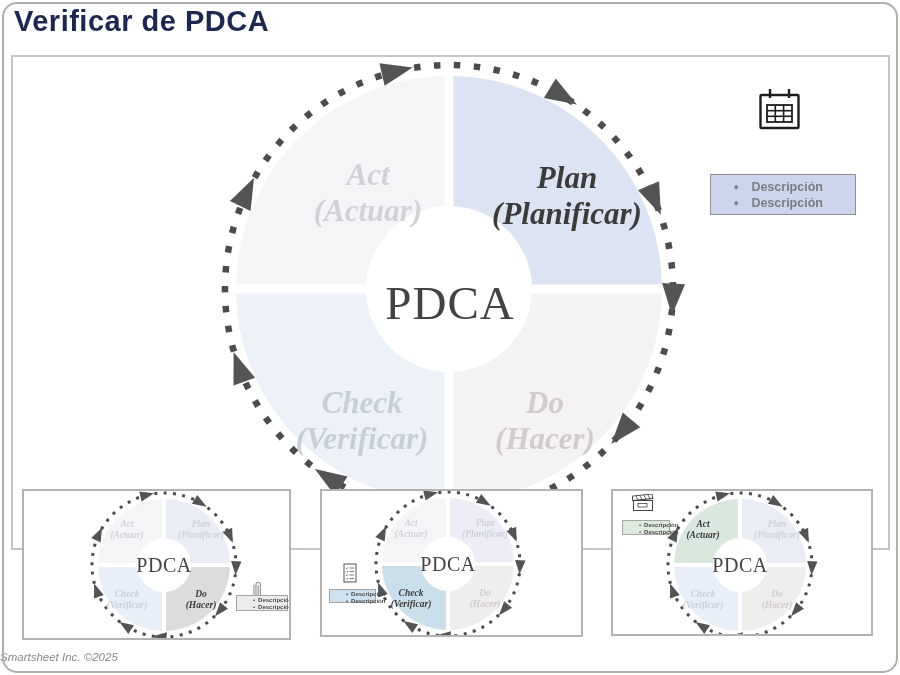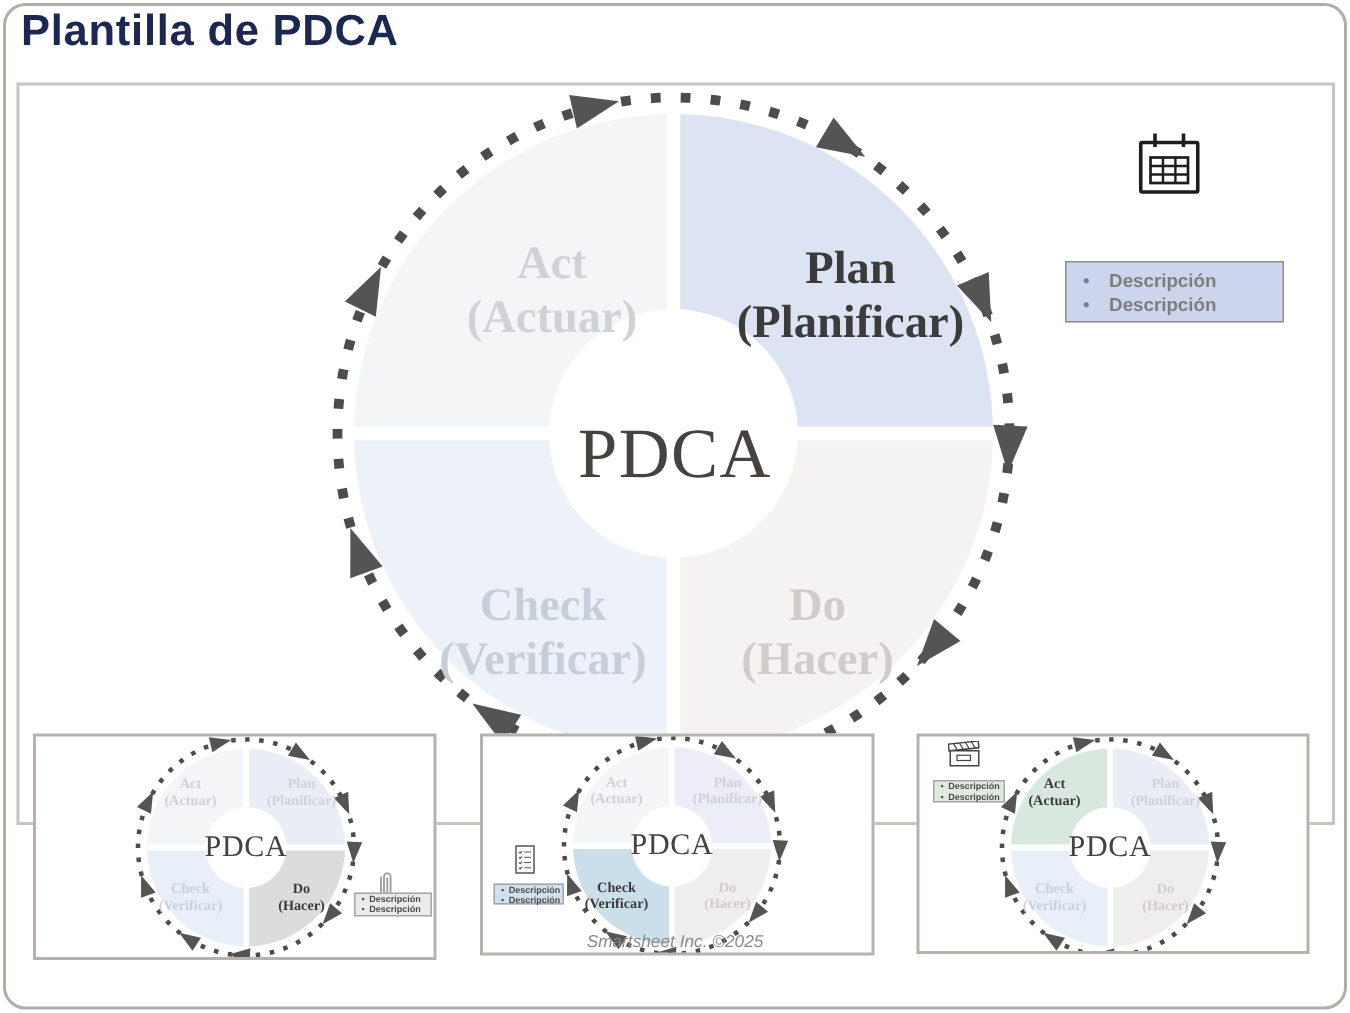--- a/index.html
+++ b/index.html
@@ -15,58 +15,58 @@
 
   .main-panel { position: absolute; left: 11px; top: 55px; width: 879px; height: 495px;
                 border: 2px solid #c8c5c1; background: #fff; z-index: 0; }
 
   .diagram { position: absolute; z-index: 1; }
   .ring-holder { position: absolute; inset: 0; }
   .ring-holder svg { position: absolute; left: 0; top: 0; }
 
   .q-label { position: absolute; transform: translate(-50%,-50%); text-align: center;
              font-family: "Liberation Serif", serif; font-weight: 700;
-             white-space: nowrap; z-index: 2; }
+             white-space: nowrap; z-index: 2; font-style: italic; }
   .q-label span { display: block; }
   .center-label { position: absolute; transform: translate(-50%,-50%);
                   font-family: "Liberation Serif", serif; font-weight: 400;
                   color: #454240; z-index: 2; white-space: nowrap; }
 
   #diagram-main { left: 199px; top: 39px; width: 500px; height: 500px; }
   #diagram-main .q-label { font-size: 31px; line-height: 1.15; }
   #diagram-main .center-label { font-size: 47px; letter-spacing: 1px; }
 
   .thumb-panel { position: absolute; background: #fff; border: 2px solid #b6b3ae;
                  overflow: hidden; z-index: 2; }
   .thumb-diagram { position: absolute; width: 170px; height: 170px; }
   .thumb-diagram .q-label { font-size: 9.5px; line-height: 1.2; }
   .thumb-diagram .center-label { font-size: 20px; letter-spacing: .5px; }
 
   .desc-box { position: absolute; border: 1px solid #8f8f8f; z-index: 3; }
-  .desc-box .row { display: block; }
+  .desc-box .row { display: block; margin-left: 12px; }
   .main-desc { left: 710px; top: 174px; width: 146px; height: 41px; padding-top: 4px; }
   .main-desc .row { font: 700 12.5px "Liberation Sans", sans-serif; color: #7d7d7d;
                     line-height: 16px; }
   .main-desc .row::before { content: "•"; margin: 0 13px 0 11px; }
 
   .thumb-desc { font: 700 6px "Liberation Sans", sans-serif; color: #4a4a4a;
                 border: 1px solid #a5a5a5; padding: 1px 2px; }
   .thumb-desc .row { line-height: 6.5px; }
   .thumb-desc .row::before { content: "•"; margin: 0 3px 0 2px; }
 
   .icon { position: absolute; z-index: 3; }
   #calendar-icon { left: 756px; top: 86px; width: 47px; height: 47px; z-index: 1; }
 
-  .footer { position: absolute; left: 0; top: 622px; width: 900px; text-align: center;
+  .footer { position: absolute; left: 0; top: 651px; width: 900px; 
             font: italic 11.5px "Liberation Sans", sans-serif; color: #8a8a8a; z-index: 3; }
 </style>
 </head>
 <body>
 
-<div class="page-title">Plantilla de PDCA</div>
+<div class="page-title">Verificar de PDCA</div>
 
 <div class="main-panel"></div>
 
 <div class="diagram" id="diagram-main">
   <div class="ring-holder">
       <svg width="500" height="500" viewBox="0 0 500 500" xmlns="http://www.w3.org/2000/svg">
         <path d="M250,250 L37,250 A213,213 0 0 1 250,37 Z" fill="#f3f5f7"></path>
         <path d="M250,250 L250,37 A213,213 0 0 1 463,250 Z" fill="#dce3f2"></path>
         <path d="M250,250 L463,250 A213,213 0 0 1 250,463 Z" fill="#f4f3f1"></path>
         <path d="M250,250 L250,463 A213,213 0 0 1 37,250 Z" fill="#edf2f8"></path>

